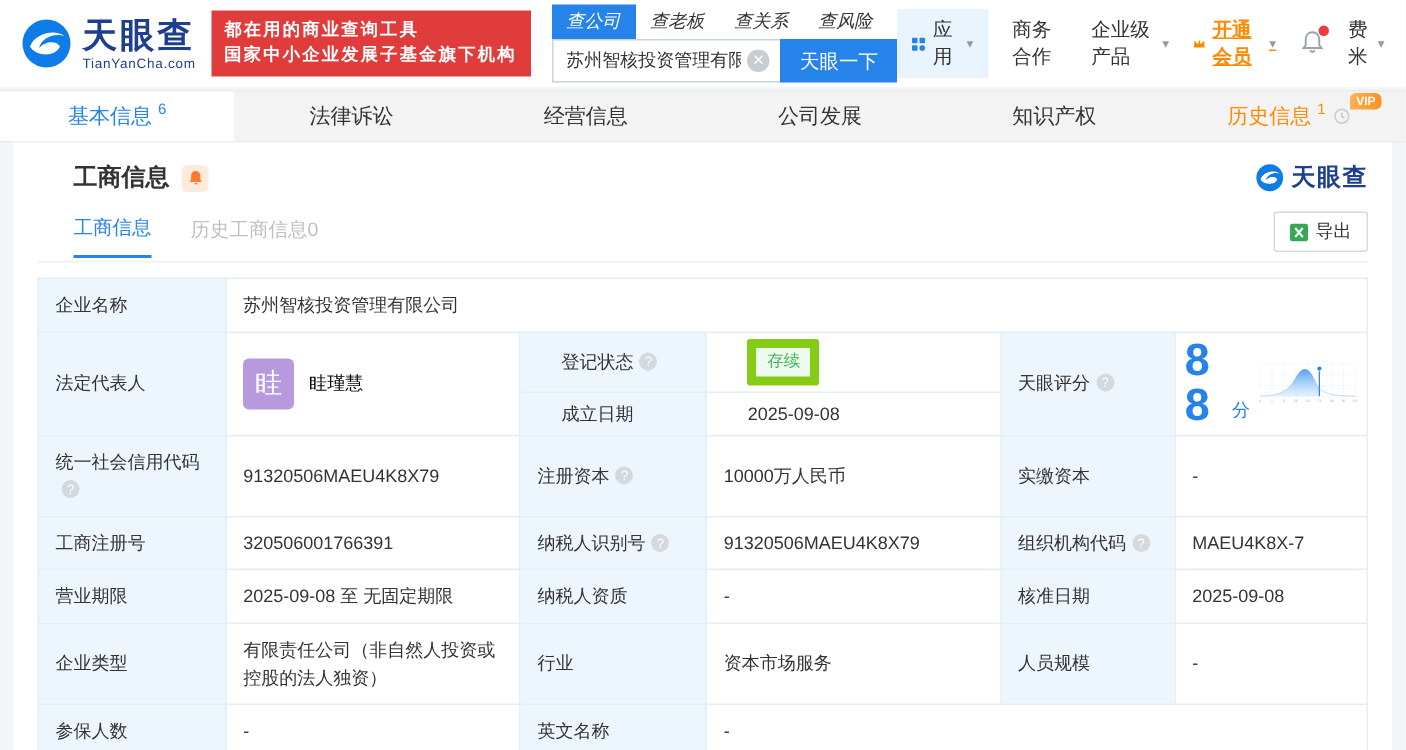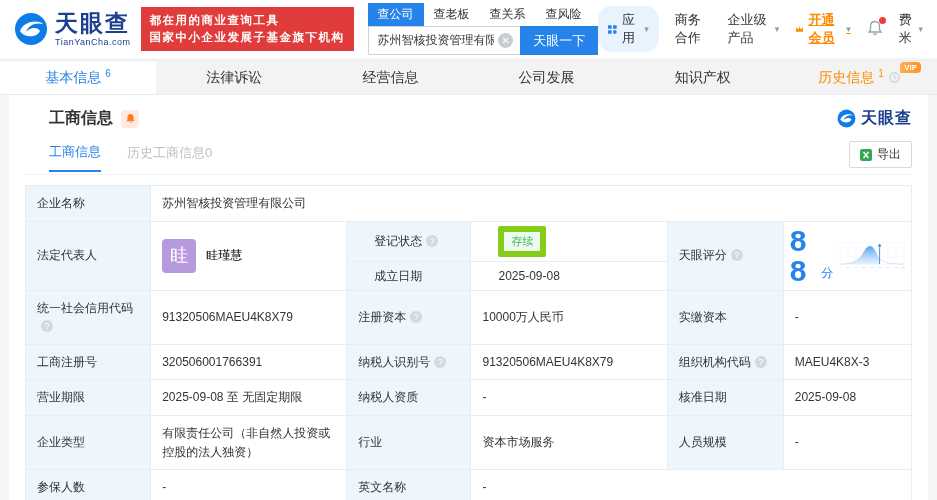--- a/index.html
+++ b/index.html
@@ -8,31 +8,31 @@
 
   
   .topbar { height:58px; background:#fff; display:flex; align-items:center; padding:0 14px; position:relative; }
   .logo-area { display:flex; align-items:center; gap:7px; }
   .brand-cn { font-size:23px; font-weight:bold; color:#1c3f8f; letter-spacing:2px; line-height:1; }
   .brand-en { font-size:9px; color:#1c3f8f; margin-top:2px; letter-spacing:.5px; }
   .slogan { margin-left:10px; background:#e03c3c; color:#fff; padding:5px 9px; font-size:11.5px;
     font-weight:bold; line-height:1.5; letter-spacing:1.5px; white-space:nowrap; }
   .search-module { margin-left:14px; width:290px; }
   .search-tabs { display:flex; font-size:12px; }
-  .search-tab { padding:3px 10px; color:#333; cursor:pointer; }
+  .search-tab { padding:3px 10px; color:#333; cursor:pointer;font-style:italic; }
   .search-tab.active { background:#2583e9; color:#fff; }
   .search-row { display:flex; }
   .search-input-wrap { position:relative; flex:1; }
   .search-input-wrap input { width:100%; height:29px; border:1px solid #c9d4de; border-right:none;
     padding:0 26px 0 9px; font-size:12px; color:#333; outline:none; }
   .clear-icon { position:absolute; right:7px; top:7px; width:15px; height:15px; border-radius:50%;
     background:#c8cdd4; color:#fff; font-size:10px; line-height:15px; text-align:center; cursor:pointer; }
   .search-btn { width:78px; height:29px; background:#2583e9; color:#fff; border:none; font-size:13px; cursor:pointer; }
   .topnav { margin-left:auto; display:flex; align-items:center; gap:16px; font-size:13px; color:#333; }
-  .nav-apps { background:#e9f3fe; border-radius:14px; padding:5px 10px; display:flex; align-items:center; gap:5px; cursor:pointer; }
+  .nav-apps { background:#e9f3fe; border-radius:1px; padding:5px 10px; display:flex; align-items:center; gap:5px; cursor:pointer; }
   .caret { font-size:9px; color:#999; }
   .nav-item { cursor:pointer; display:flex; align-items:center; gap:4px; }
   .nav-vip { color:#ff8a00; font-weight:bold;text-decoration:underline; }
   .bell-wrap { position:relative; cursor:pointer; }
   .red-dot { position:absolute; top:-3px; right:-3px; width:7px; height:7px; border-radius:50%; background:#f03b3b; }
 
   
   .tabbar { margin-top:2px; height:35px; background:#f3f3f3; display:flex; border-top:1px solid #ebebeb; border-bottom:1px solid #ebebeb; }
   .mtab { flex:1; display:flex; align-items:center; justify-content:center; font-size:14px; color:#333; cursor:pointer; gap:2px; position:relative; }
   .mtab.active { background:#fff; color:#2583e9; font-weight:normal; }
@@ -307,21 +307,21 @@
     <tr>
       <td class="lbl"><span>工商注册号</span></td>
       <td>320506001766391</td>
       <td class="lbl">
         <span>纳税人识别号</span><span class="q">?</span>
       </td>
       <td>91320506MAEU4K8X79</td>
       <td class="lbl">
         <span>组织机构代码</span><span class="q">?</span>
       </td>
-      <td>MAEU4K8X-3</td>
+      <td>MAEU4K8X-7</td>
     </tr>
 
     <tr>
       <td class="lbl"><span>营业期限</span></td>
       <td>2025-09-08 至 无固定期限</td>
       <td class="lbl"><span>纳税人资质</span></td>
       <td class="dash">-</td>
       <td class="lbl"><span>核准日期</span></td>
       <td>2025-09-08</td>
     </tr>

